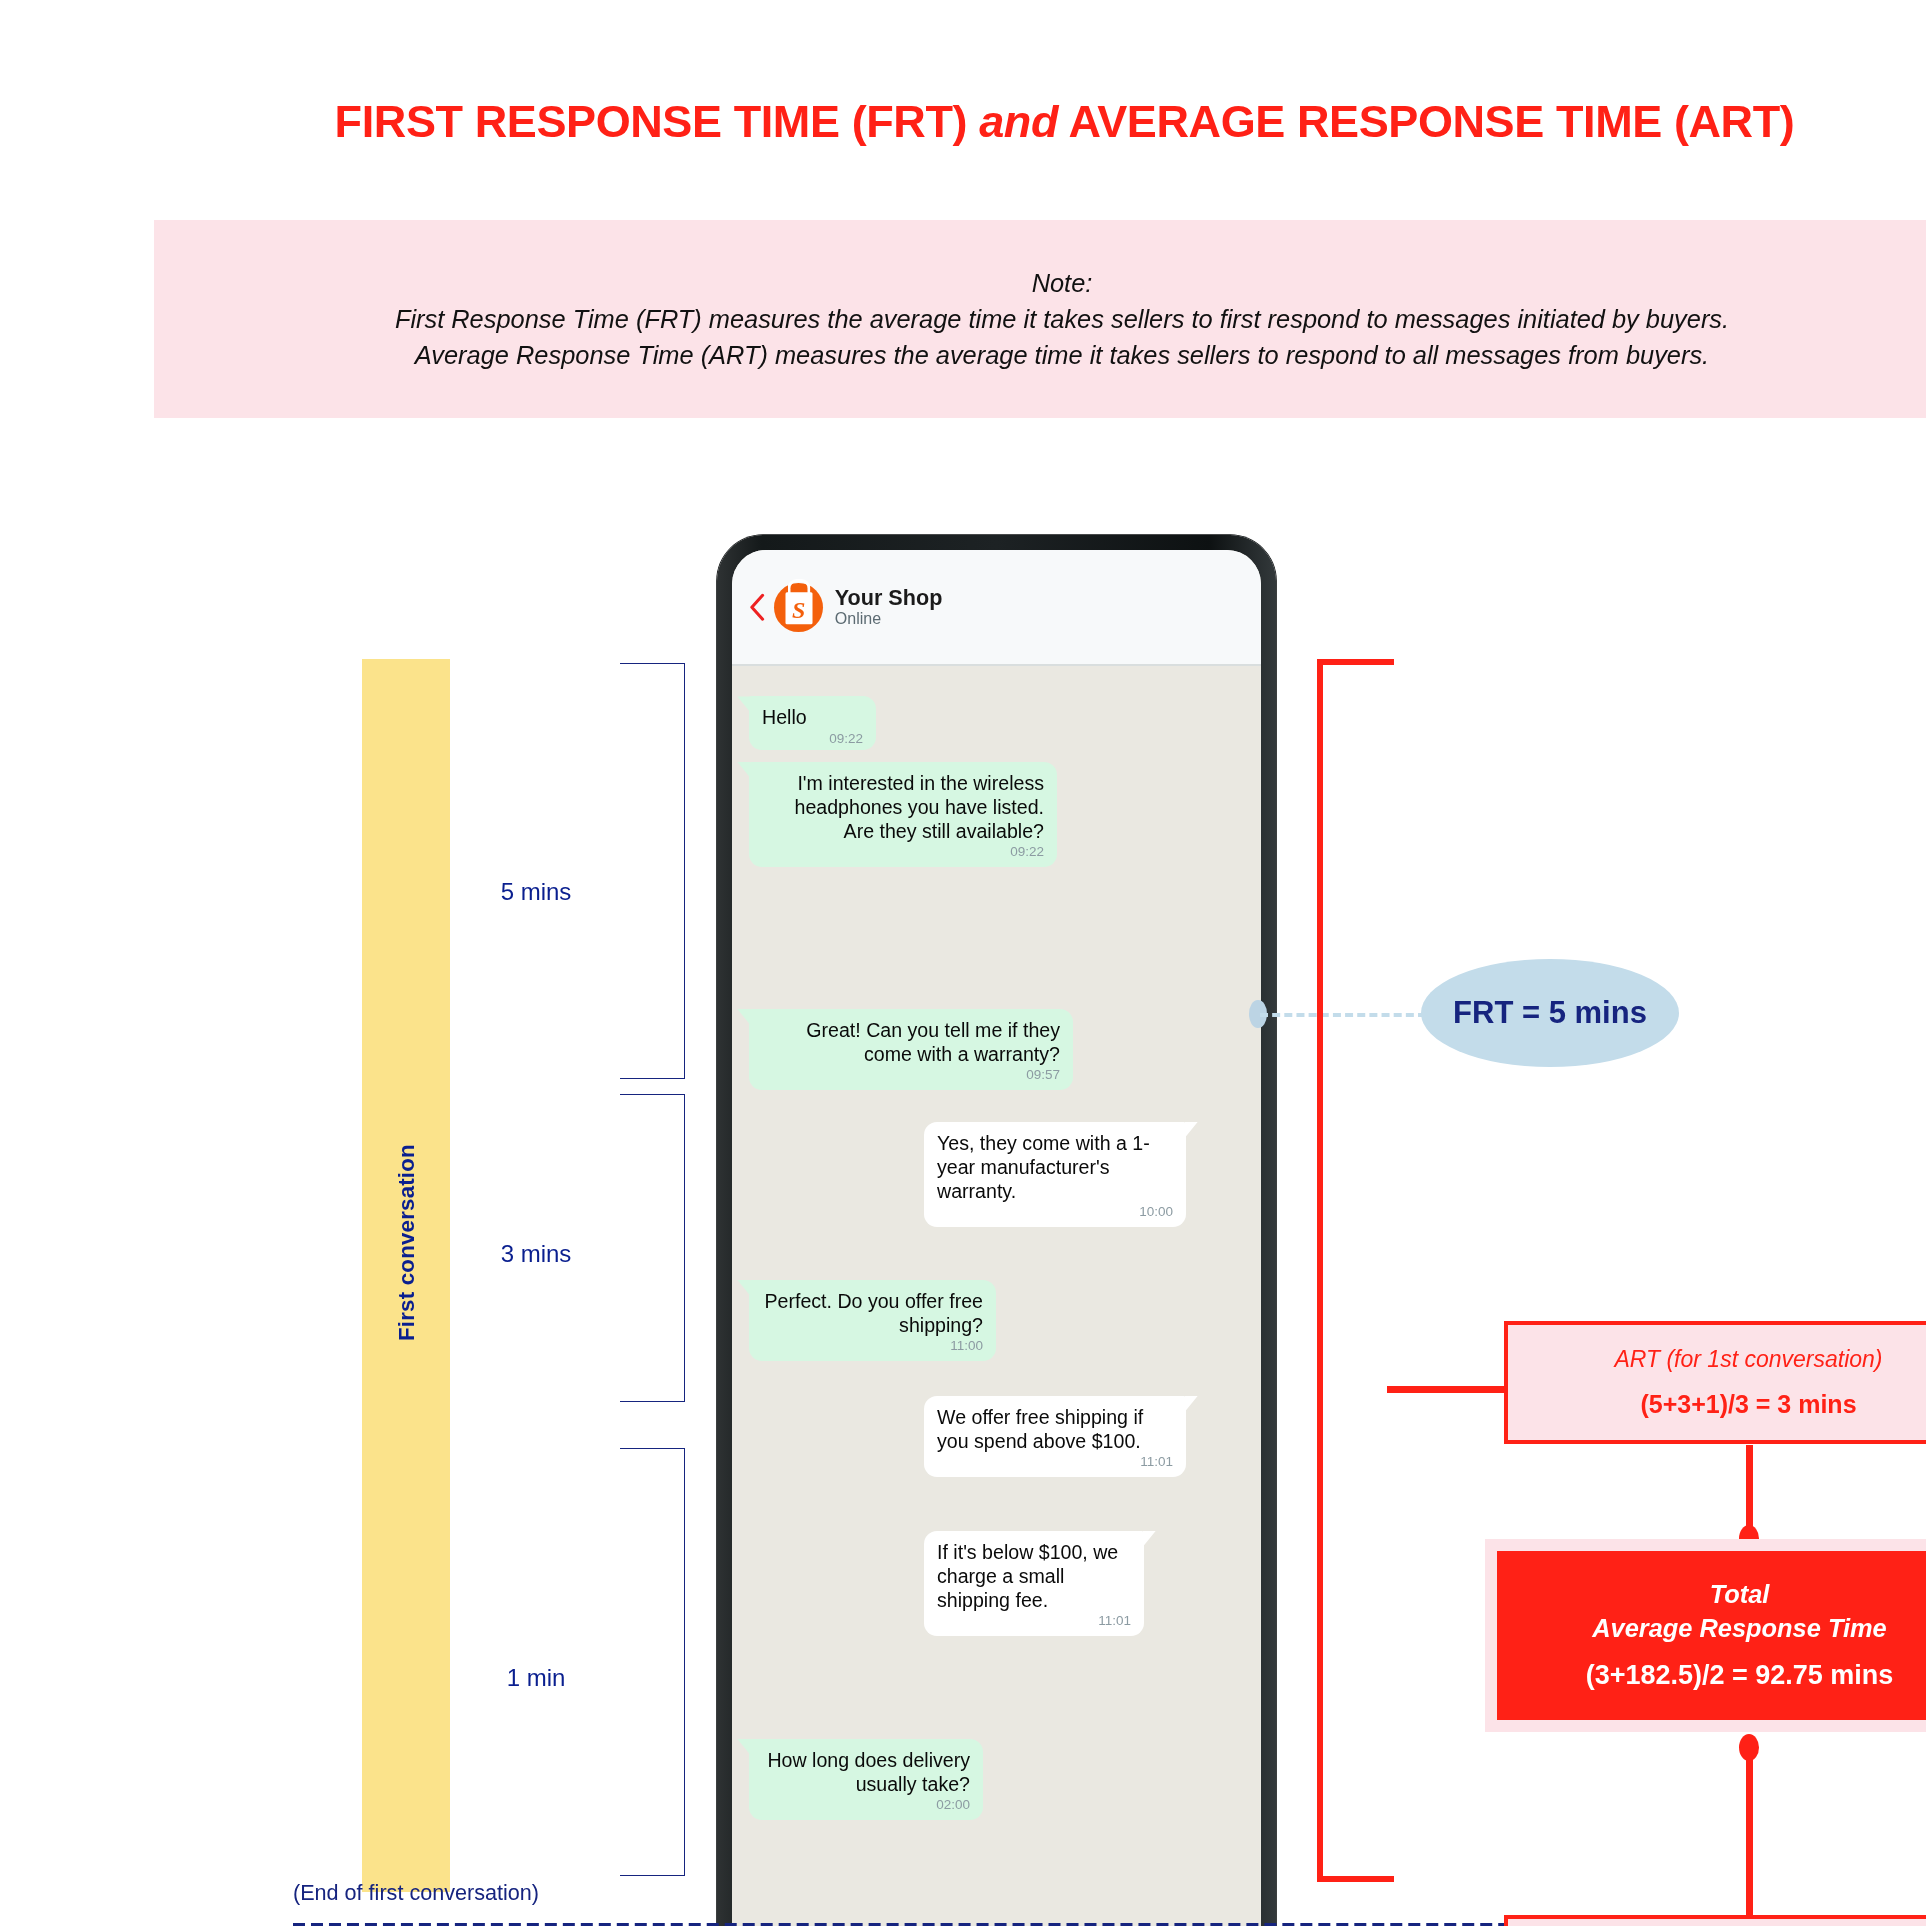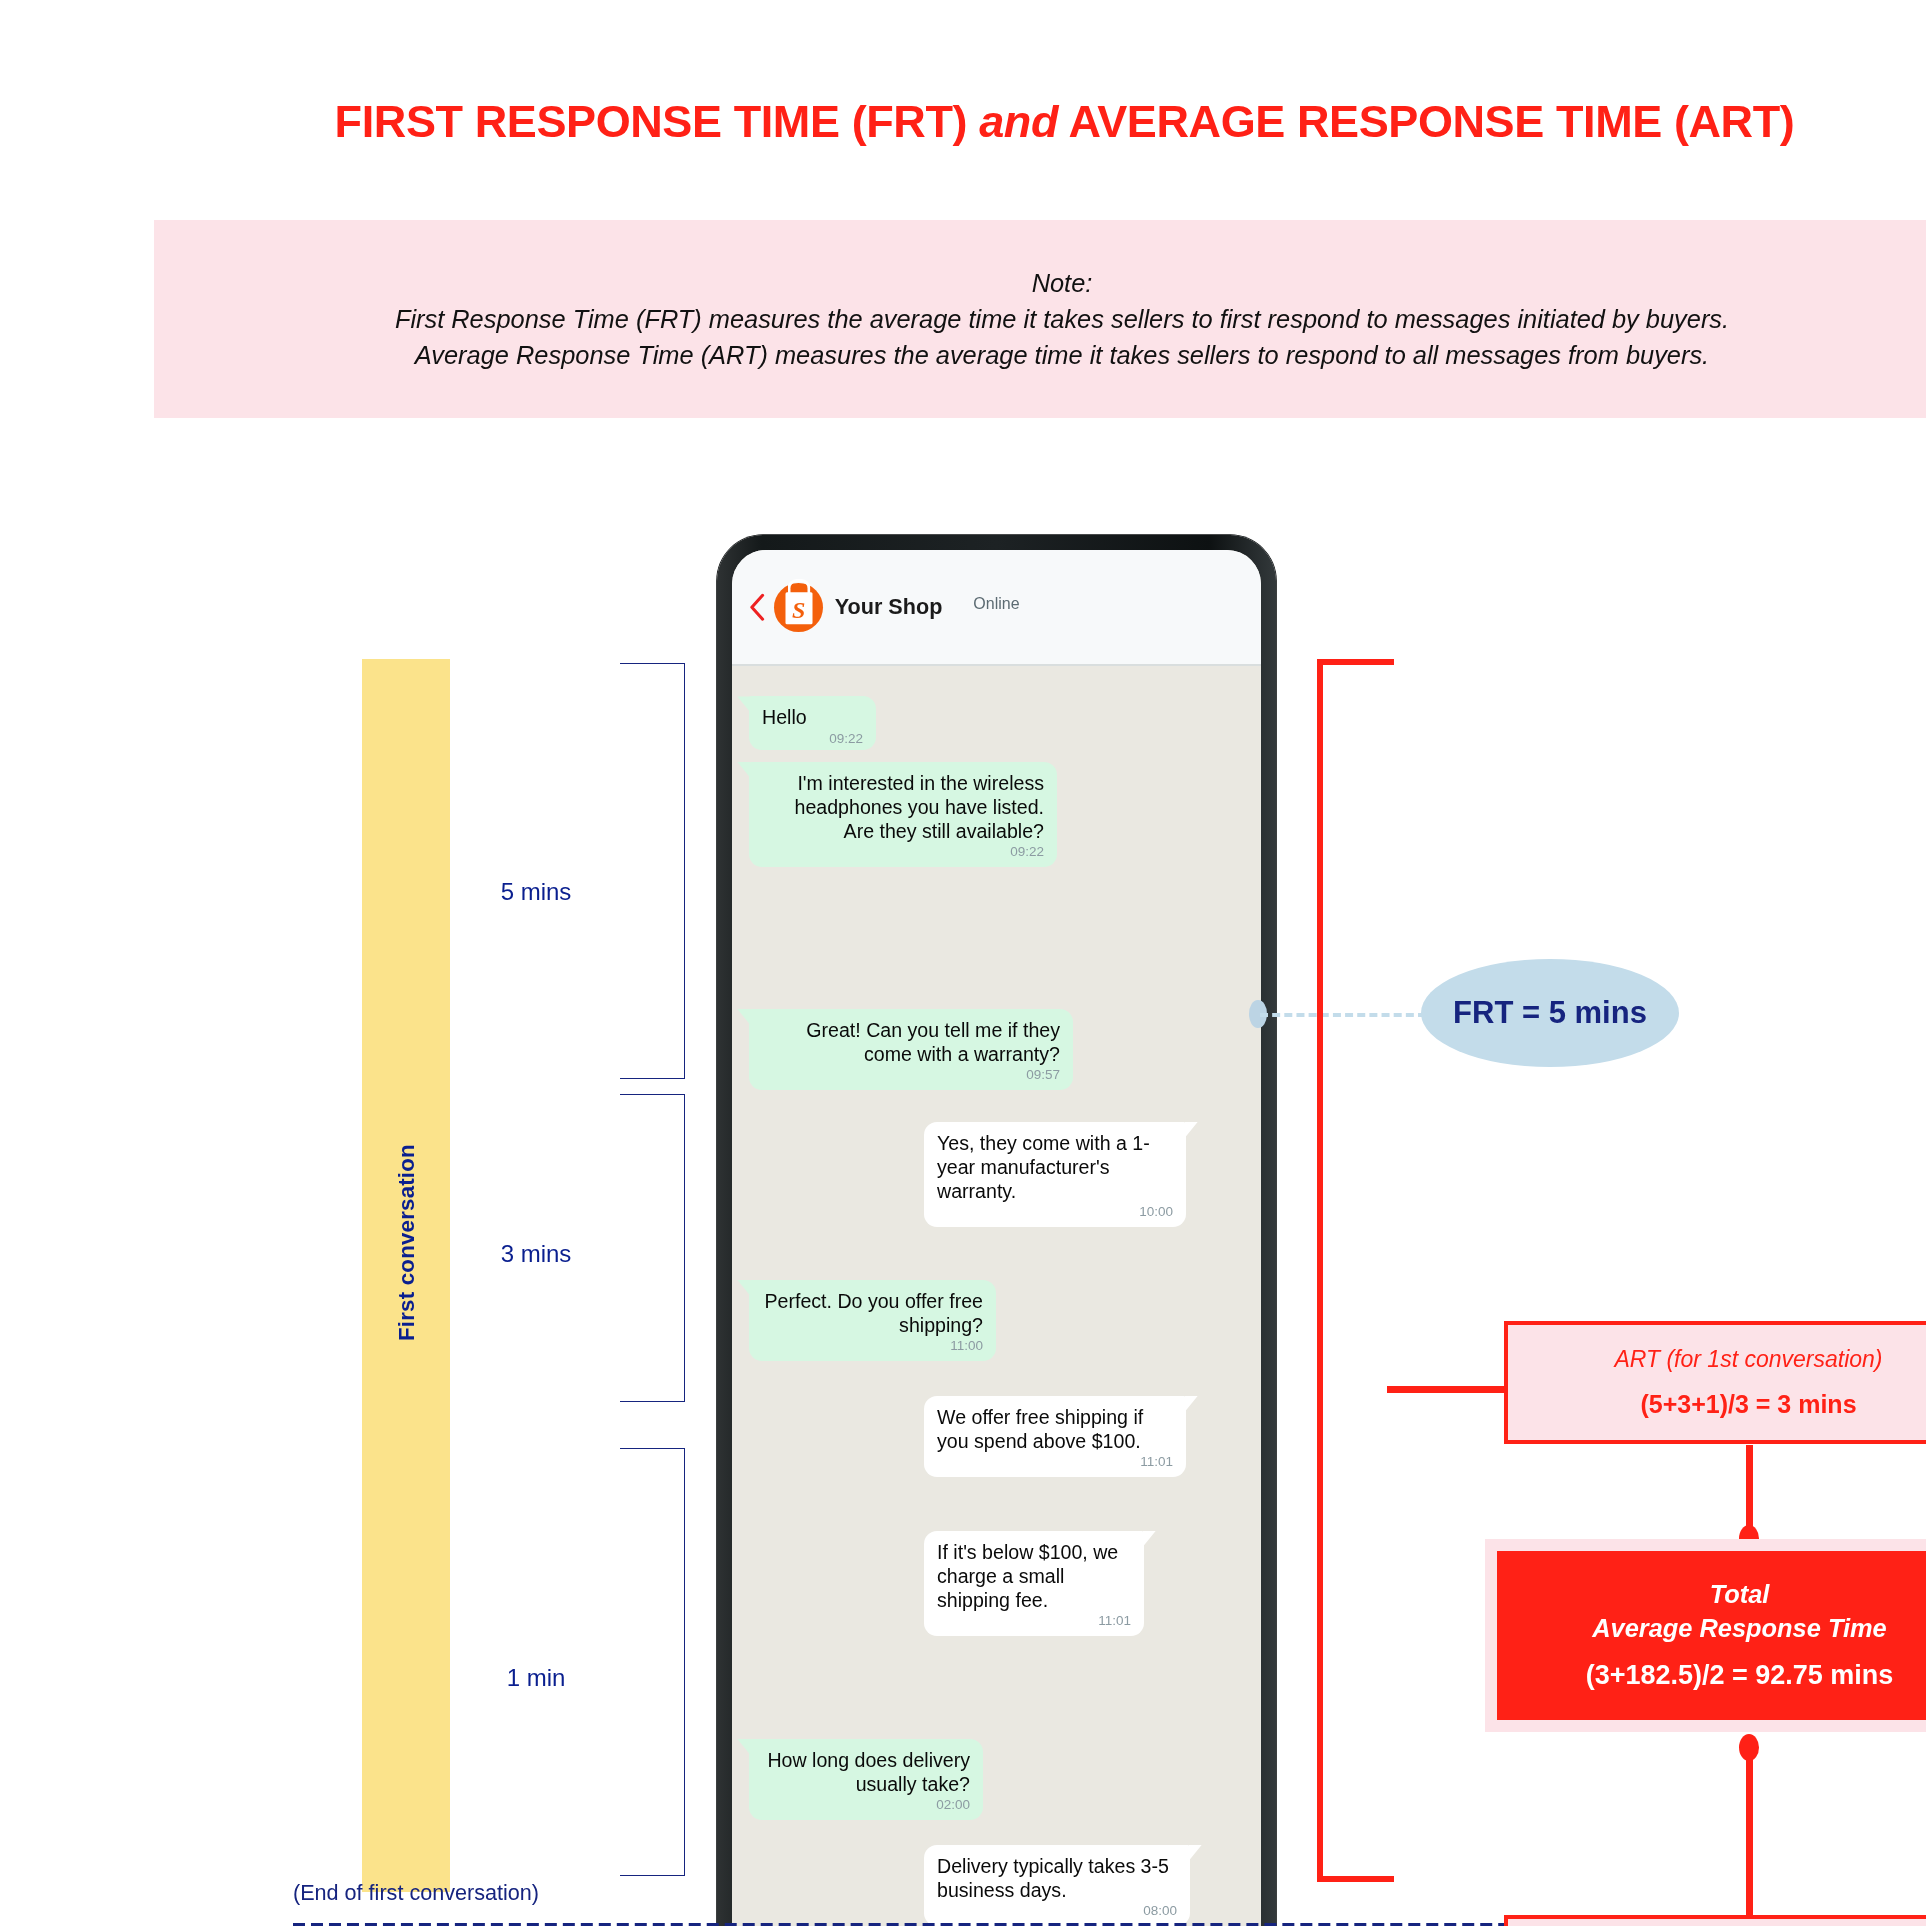--- a/index.html
+++ b/index.html
@@ -59,21 +59,21 @@
   #avatar .handle{
     position:absolute;left:50%;top:50%;transform:translate(-50%,-50%);
     margin-top:-18.5px;width:17px;height:17px;border:3.5px solid #fff;
     border-bottom:none;border-radius:9.2px 9.2px 0 0;
   }
   #avatar .s{
     position:absolute;left:50%;top:50%;transform:translate(-50%,-38%);
     color:#F4600C;font-size:24px;font-weight:bold;font-style:italic;
     font-family:"Liberation Serif",serif;line-height:1;
   }
-  #hdr-text{margin-left:11.6px;display:flex;flex-direction:row;justify-content:space-between;gap:31px;}
+  #hdr-text{margin-left:11.6px;display:flex;flex-direction:column;justify-content:space-between;}
   #hdr-name{font-size:21.6px;font-weight:bold;color:#1B1B1B;line-height:1.12;}
   #hdr-status{font-size:16px;color:#5C6B72;line-height:1.15;}
 
   
   #chat{
     position:absolute;left:0;top:114px;width:100%;height:1594px;
   }
   .msg{position:absolute;max-width:362px;}
   .bubble{
     position:relative;border-radius:13px;padding:10px 13px 8.5px 13px;
@@ -262,26 +262,20 @@
         </div>
       </div>
 
       <div class="msg buyer" style="left:17px;top:1075px;width:234px;">
         <div class="bubble">
           <span class="btext">How long does delivery usually take?</span>
           <span class="ts">02:00</span>
         </div>
       </div>
 
-      <div class="msg seller" style="left:192px;top:1181px;width:266px;">
-        <div class="bubble">
-          <span class="btext">Delivery typically takes 3-5 business days.</span>
-          <span class="ts">08:00</span>
-        </div>
-      </div>
 
     </div>
   </div>
 
   <div class="abs" id="endfirst">(End of first conversation)</div>
   <div class="abs" id="divider"></div>
 
   <div class="conn-dot" style="left:1249px;top:1000px;"></div>
   <div class="dotted" style="left:1260px;top:1013px;width:166px;"></div>
   <div class="ellipse" style="left:1421px;top:959px;width:258px;height:108px;">FRT = 5 mins</div>

